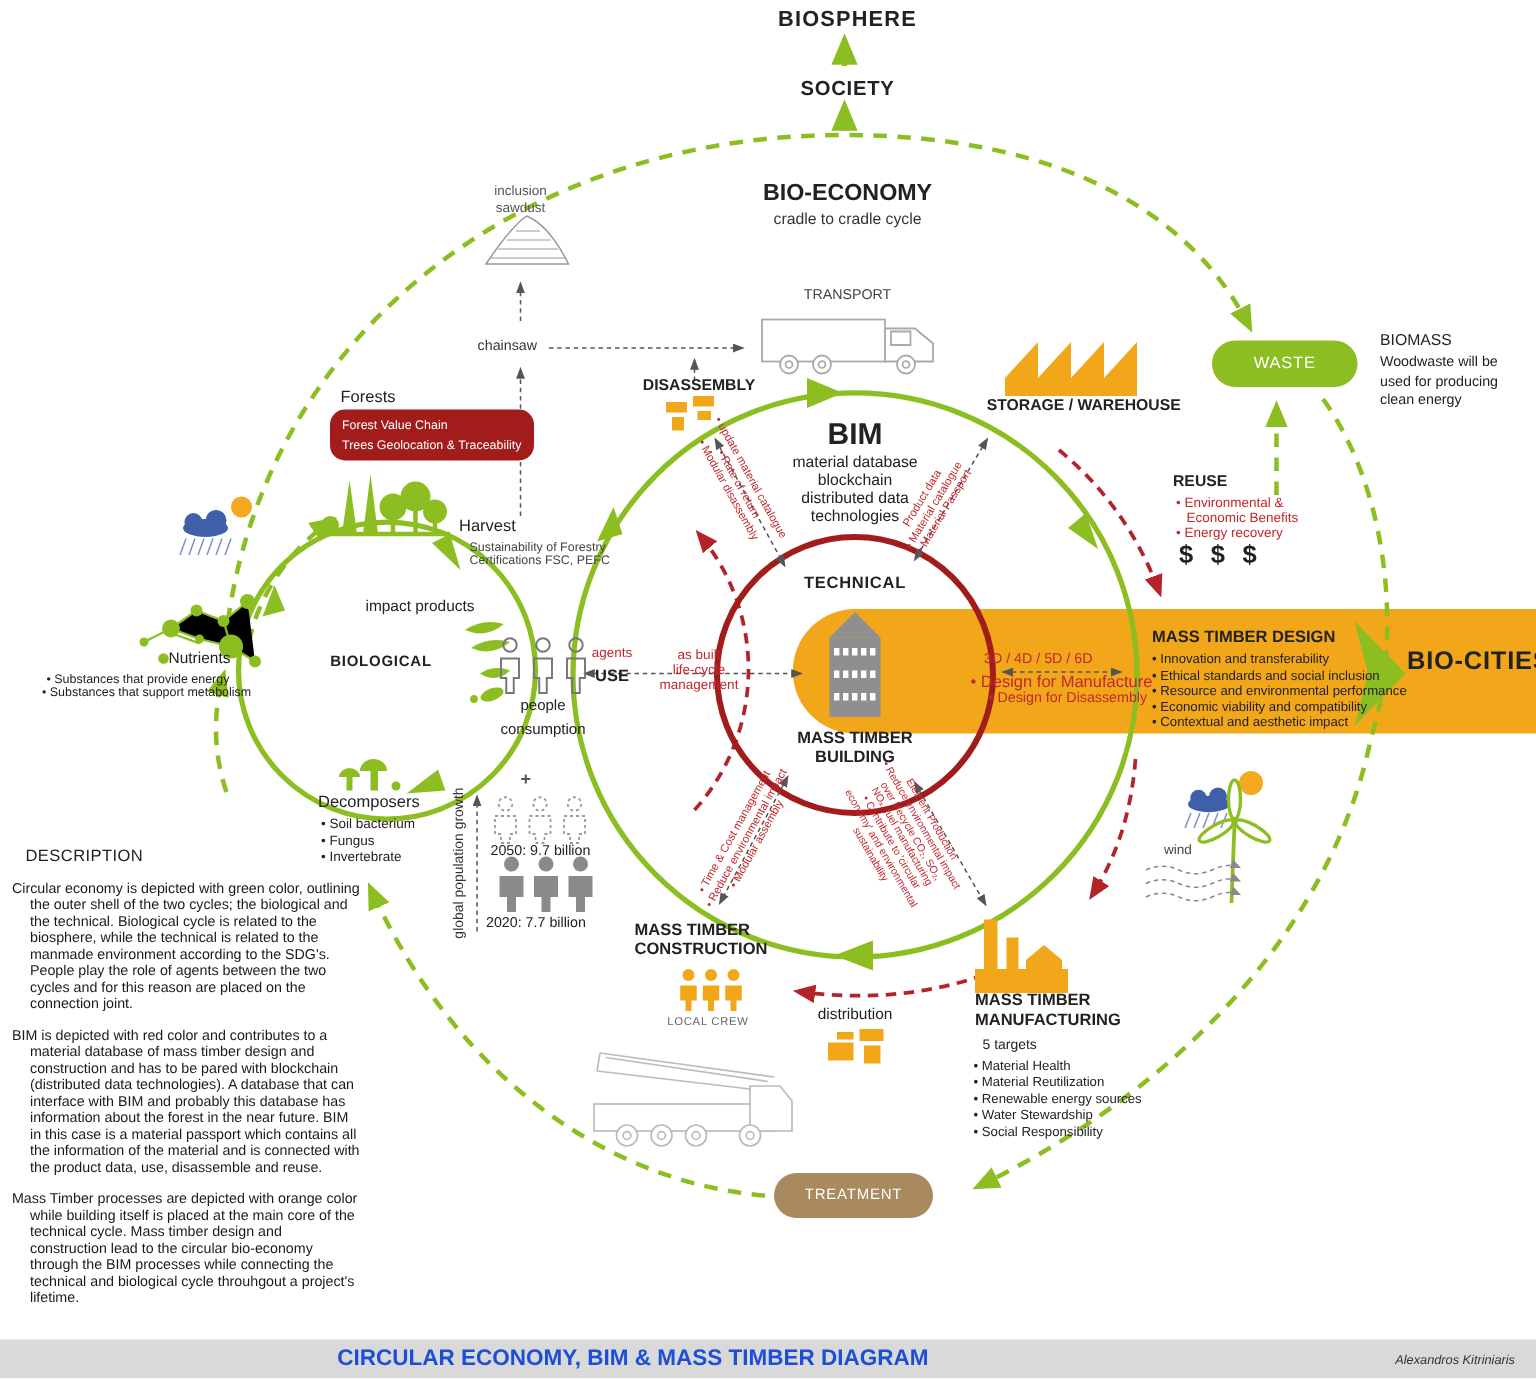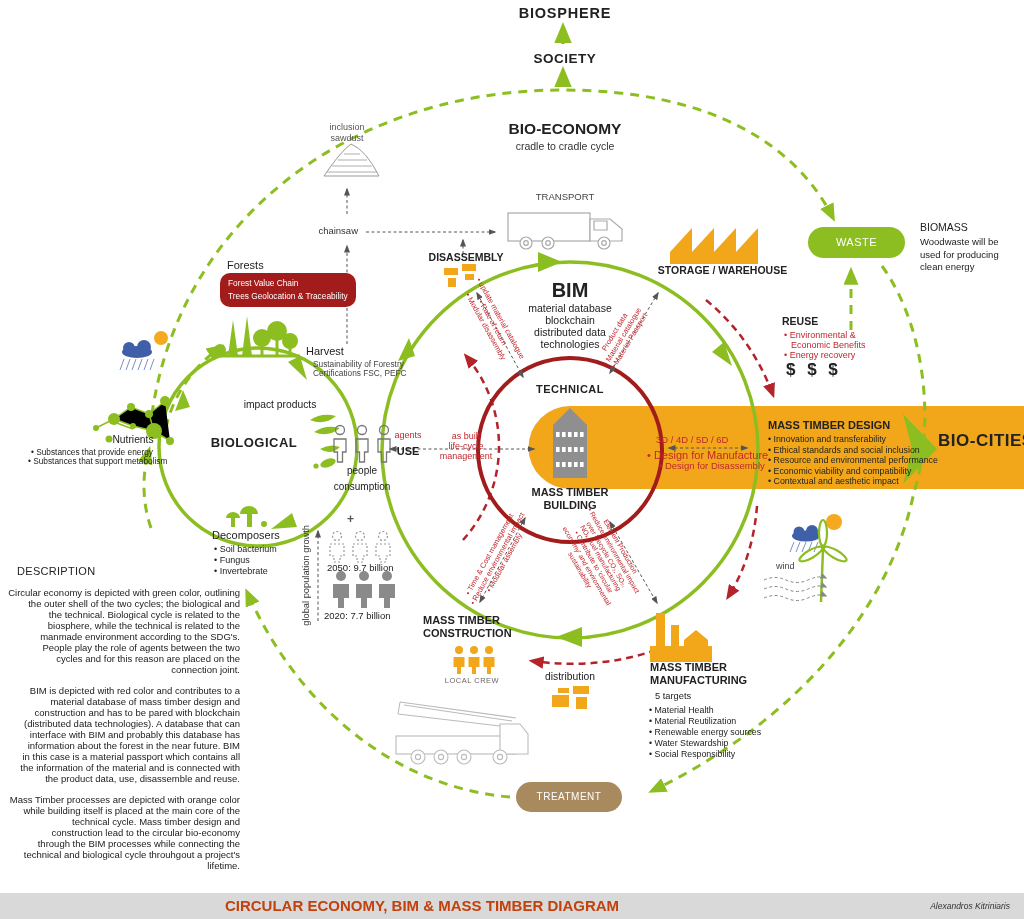--- a/index.html
+++ b/index.html
@@ -9,25 +9,25 @@
   .L{position:absolute;z-index:2;white-space:nowrap;color:#222;line-height:1.15;}
   .c{text-align:center;}
   .b{font-weight:bold;}
   .red{color:#c1272d;}
   .gray{color:#555;}
   .wrap{white-space:normal;}
   .pill{position:absolute;z-index:2;color:#fff;font-weight:normal;text-align:center;border-radius:16px;}
   .rot{transform-origin:center center;}
   .forestbox{position:absolute;z-index:2;background:#a21c1c;border-radius:10px;padding:5px 8px;}
   .forestbox div{color:#fff;font-size:8.3px;line-height:11px;white-space:nowrap;}
-  .desc{position:absolute;z-index:2;width:232px;font-size:9.5px;line-height:11px;color:#1a1a1a;text-align:right;}
+  .desc{position:absolute;z-index:2;width:232px;font-size:9.5px;line-height:11px;color:#1a1a1a;}
   .desc p{margin:0 0 10px 0;padding-left:12px;text-indent:-12px;}
   #footerbar{position:absolute;z-index:2;left:0;top:893px;width:1024px;height:26px;background:#d9d9d9;}
   #footerbar .t{position:absolute;left:0;top:0;width:844px;text-align:center;font-weight:bold;
-                font-size:15px;line-height:26px;color:#c2410c;}
+                font-size:15px;line-height:26px;color:#1d4ed8;}
   #footerbar .a{position:absolute;right:14px;top:0;font-size:8.5px;line-height:26px;color:#333;font-style:italic;}
 </style>
 </head>
 <body>
 
 <div id="stage">
 
 <svg id="bg" width="1024" height="919" viewBox="0 0 1024 919">
   <defs>
     <marker id="mg" markerWidth="6" markerHeight="5" refX="4.6" refY="2.5" orient="auto-start-reverse">
@@ -404,21 +404,21 @@
 <div class="L red" style="left:659px;top:461px;font-size:9.5px">• Design for Disassembly</div>
 <div class="L b" style="left:768px;top:419px;font-size:11px">MASS TIMBER DESIGN</div>
 <div class="L" style="left:768px;top:434px;font-size:8.8px">• Innovation and transferability</div>
 <div class="L" style="left:768px;top:444.5px;font-size:8.8px">• Ethical standards and social inclusion</div>
 <div class="L" style="left:768px;top:455px;font-size:8.8px">• Resource and environmental performance</div>
 <div class="L" style="left:768px;top:465.5px;font-size:8.8px">• Economic viability and compatibility</div>
 <div class="L" style="left:768px;top:476px;font-size:8.8px">• Contextual and aesthetic impact</div>
 <div class="L b" style="left:938px;top:431px;font-size:17px;letter-spacing:.5px">BIO-CITIES</div>
 
 <div class="L c" style="left:230px;top:399px;width:100px;font-size:10.3px">impact products</div>
-<div class="L c b" style="left:204px;top:436px;width:100px;font-size:13px;letter-spacing:.5px">BIOLOGICAL</div>
+<div class="L c b" style="left:204px;top:436px;width:100px;font-size:10px;letter-spacing:.5px">BIOLOGICAL</div>
 <div class="L c" style="left:98px;top:434px;width:70px;font-size:10.3px">Nutrients</div>
 <div class="L" style="left:31px;top:448px;font-size:8.3px">• Substances that provide energy</div>
 <div class="L" style="left:28px;top:457px;font-size:8.3px">• Substances that support metabolism</div>
 <div class="L" style="left:212px;top:529px;font-size:11px">Decomposers</div>
 <div class="L" style="left:214px;top:544px;font-size:9px">• Soil bacterium</div>
 <div class="L" style="left:214px;top:555px;font-size:9px">• Fungus</div>
 <div class="L" style="left:214px;top:566px;font-size:9px">• Invertebrate</div>
 
 <div class="L c" style="left:330px;top:465px;width:64px;font-size:10px">people</div>
 <div class="L c" style="left:326px;top:481px;width:72px;font-size:10px">consumption</div>

